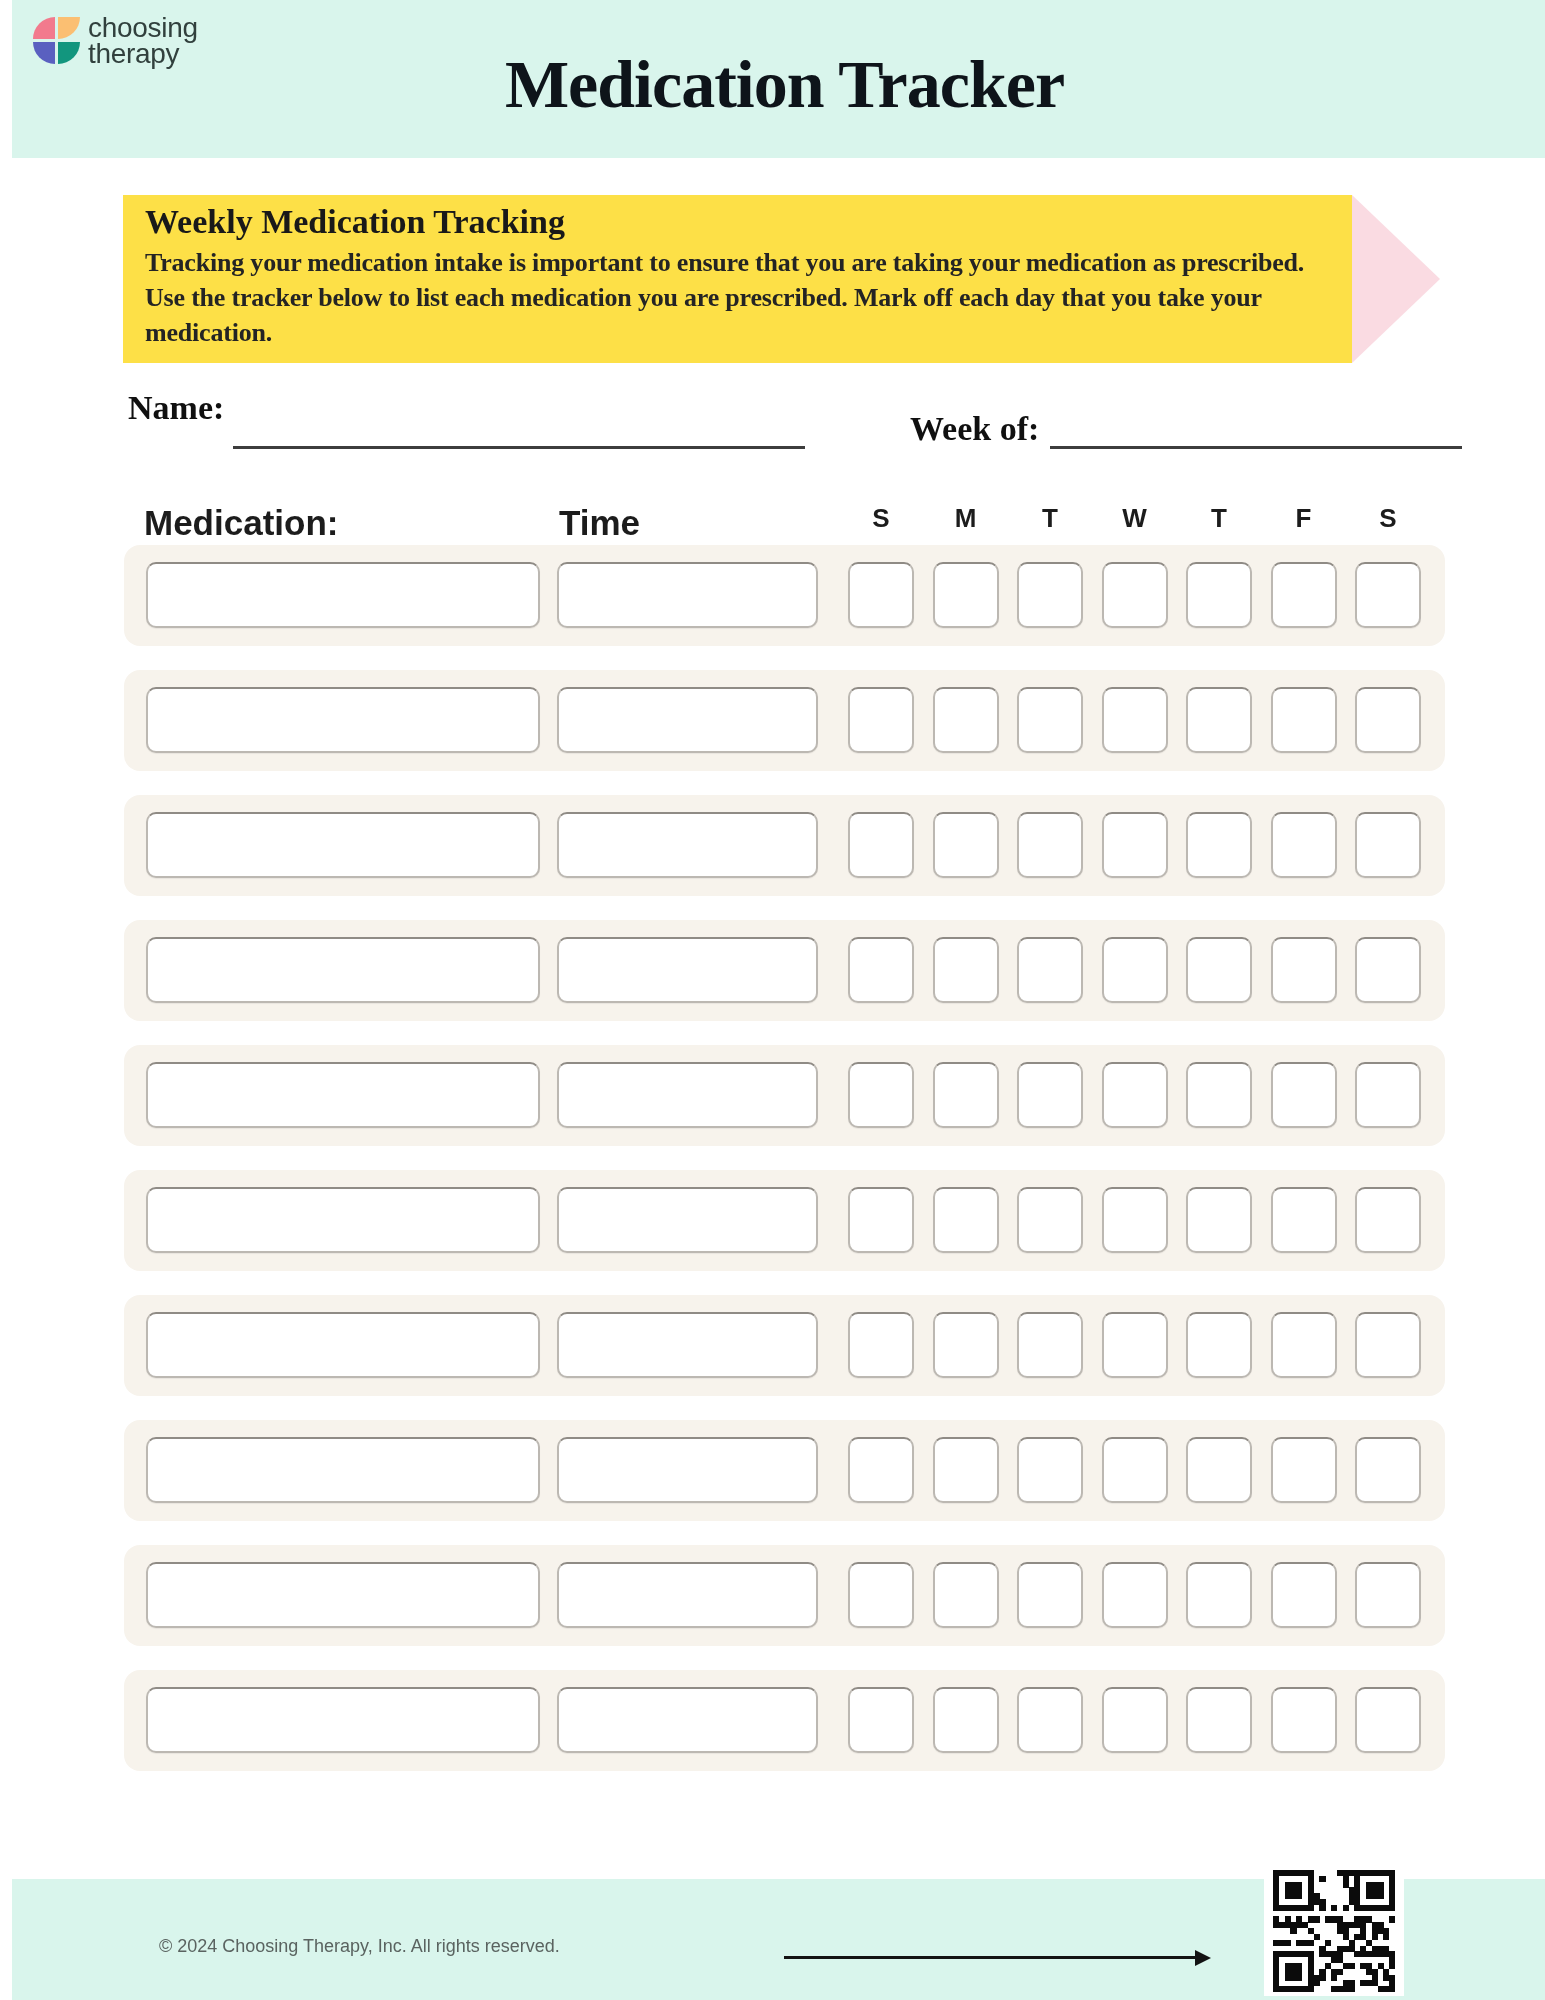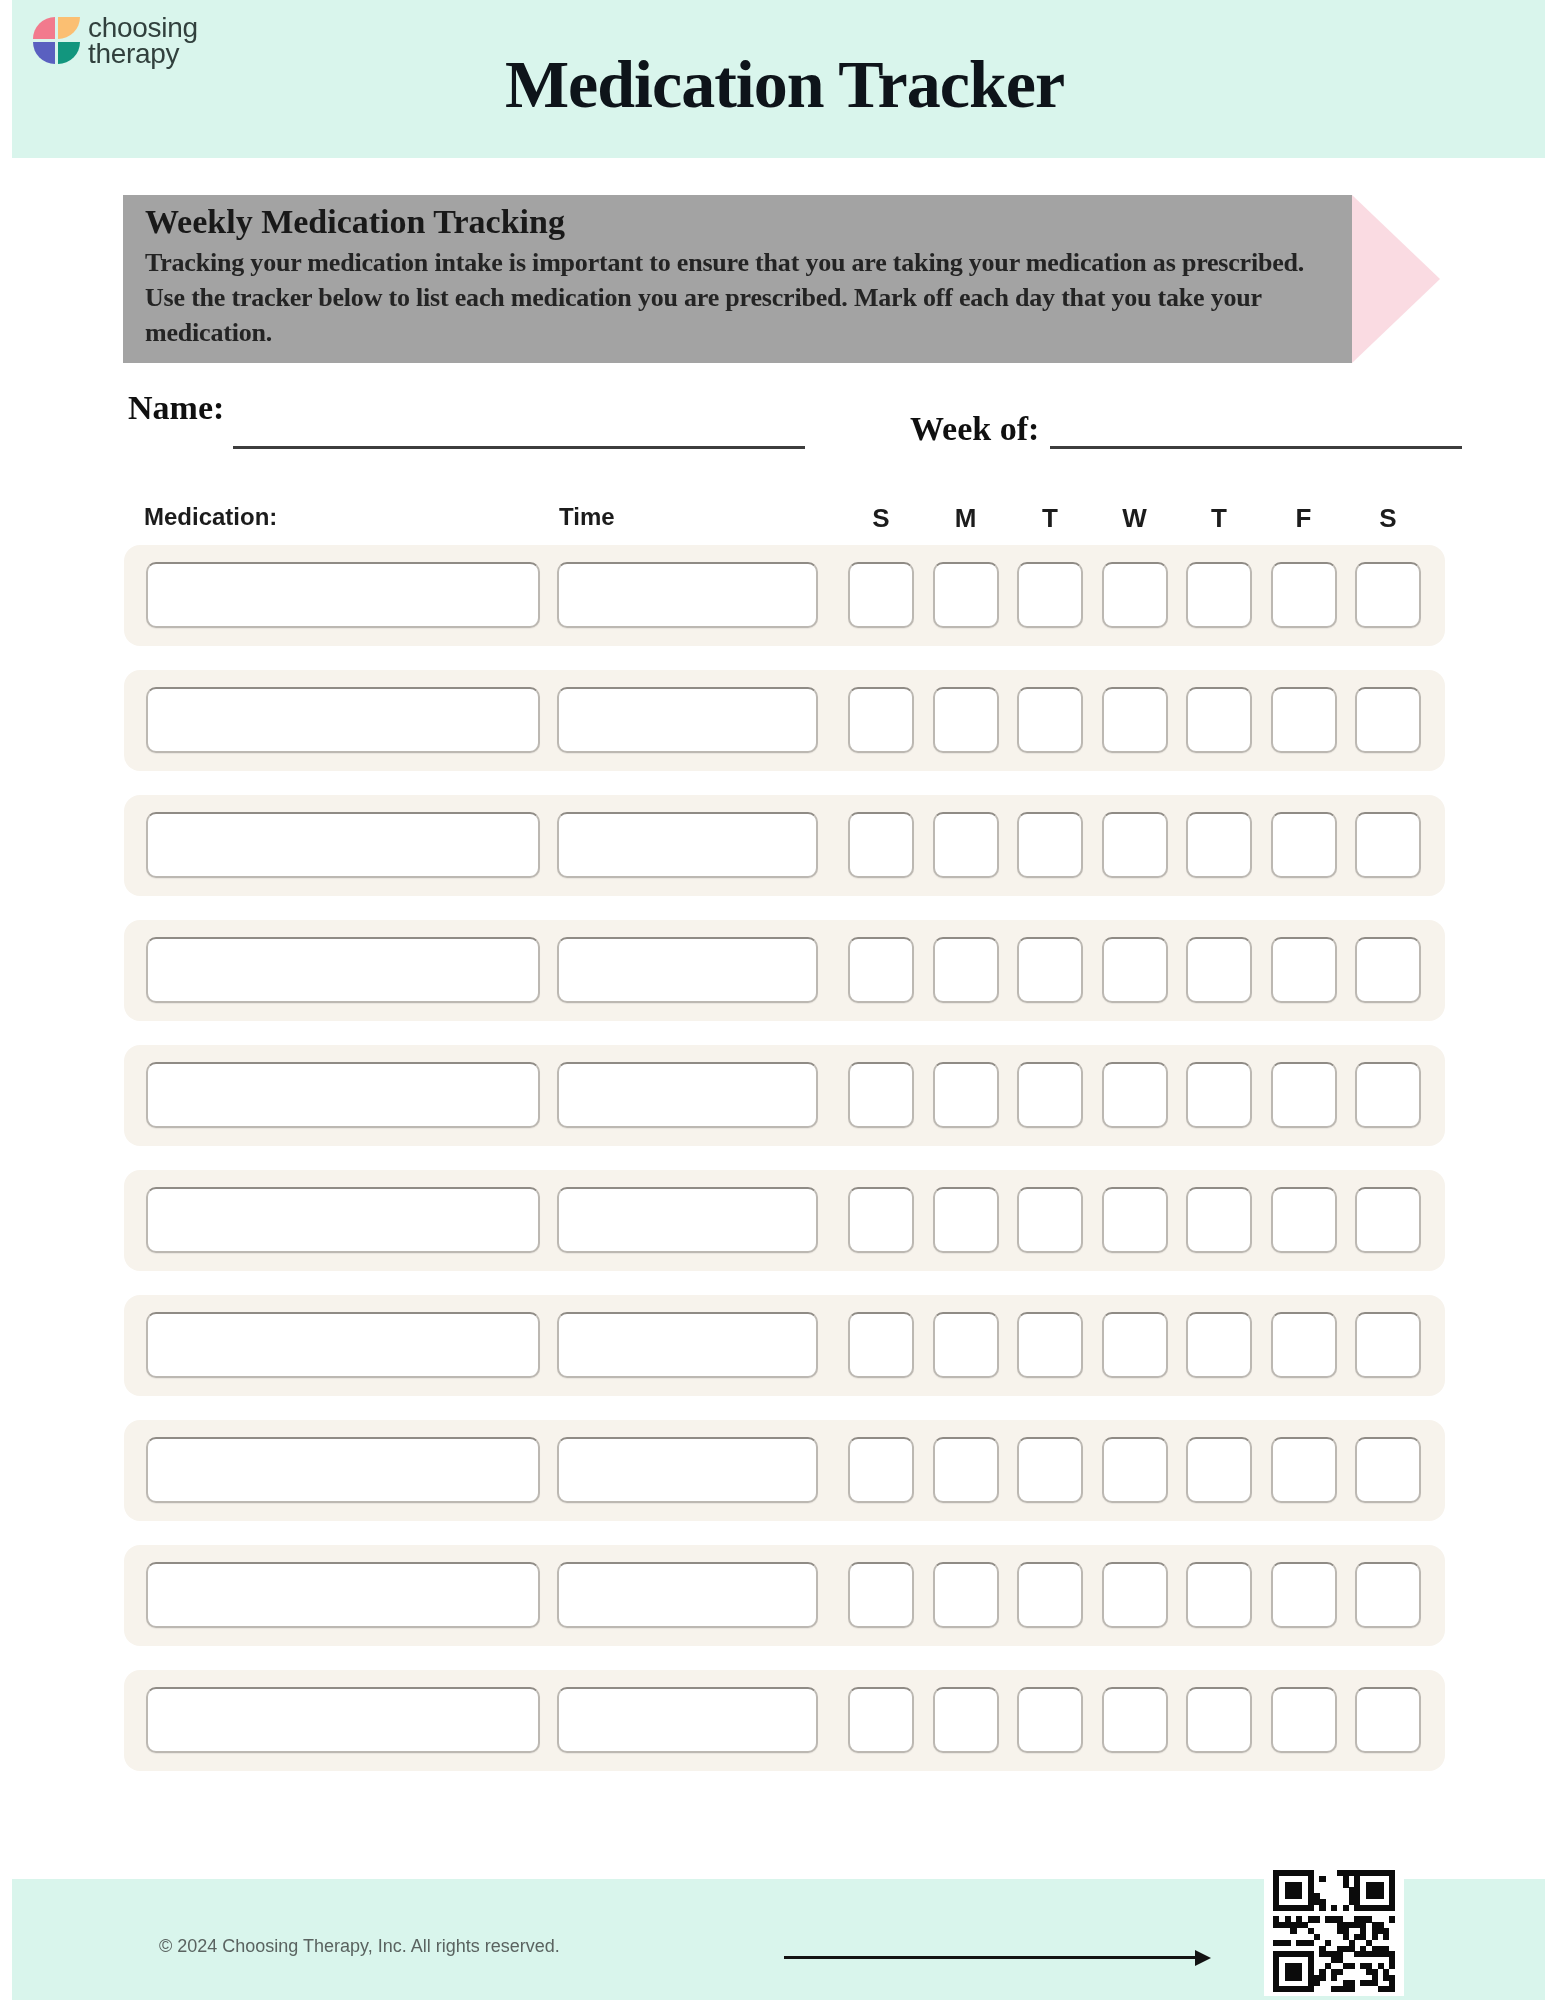--- a/index.html
+++ b/index.html
@@ -16,42 +16,42 @@
   .q.orange{background:#fbbf72;border-radius:0 0 100% 0;}
   .q.purple{background:#5a60c0;border-radius:0 0 0 100%;}
   .q.teal  {background:#12967e;border-radius:0 0 100% 0;}
   .brand-text{left:76px;top:15px;font-size:28px;line-height:26px;font-weight:500;
               color:#31403d;letter-spacing:-0.3px;}
   .page-title{left:0;top:50px;width:1545px;text-align:center;
               font-family:"Liberation Serif", serif;font-weight:700;font-size:68px;
               letter-spacing:-1px;color:#0e141a;line-height:1;}
 
   
-  .banner{left:111px;top:195px;width:1229px;height:168px;background:#a3a3a3;
+  .banner{left:111px;top:195px;width:1229px;height:168px;background:#fde047;
           box-sizing:border-box;padding:7px 0 0 22px;}
   .banner-arrow{left:1340px;top:195px;width:0;height:0;
                 border-top:84px solid transparent;border-bottom:84px solid transparent;
                 border-left:88px solid #fadbe2;}
   .banner-heading{font-family:"Liberation Serif", serif;font-weight:700;font-size:34px;
                   line-height:40px;color:#191919;}
   .banner-body{font-family:"Liberation Serif", serif;font-weight:700;font-size:26px;
                line-height:35px;color:#242424;white-space:pre-line;margin-top:3px;
                letter-spacing:-0.2px;}
 
   
   .field-label{font-family:"Liberation Serif", serif;font-weight:700;font-size:34px;
                color:#101010;line-height:1;}
   .name-label{left:116px;top:391px;text-align:center;}
   .week-label{left:898px;top:412px;}
   .write-line{height:0;border-top:3px solid #3d3d3d;}
   .name-line{left:221px;top:446px;width:572px;}
   .week-line{left:1038px;top:446px;width:412px;}
 
   
-  .col-header{font-weight:700;font-size:24px;color:#1c1c1c;line-height:1;}
+  .col-header{font-weight:700;font-size:35px;color:#1c1c1c;line-height:1;}
   .med-header{left:132px;top:505px;}
   .time-header{left:547px;top:505px;}
   .day-letter{top:505px;width:66px;text-align:center;font-weight:700;font-size:26px;
               color:#1c1c1c;line-height:1;position:absolute;}
 
   
   .rows-wrap{left:112px;top:545px;width:1321px;}
   .track-row{position:relative;width:1321px;height:101px;background:#f7f3ec;
              border-radius:16px;margin-bottom:24px;}
   .cellbox{position:absolute;top:17px;height:66px;box-sizing:border-box;background:#ffffff;

